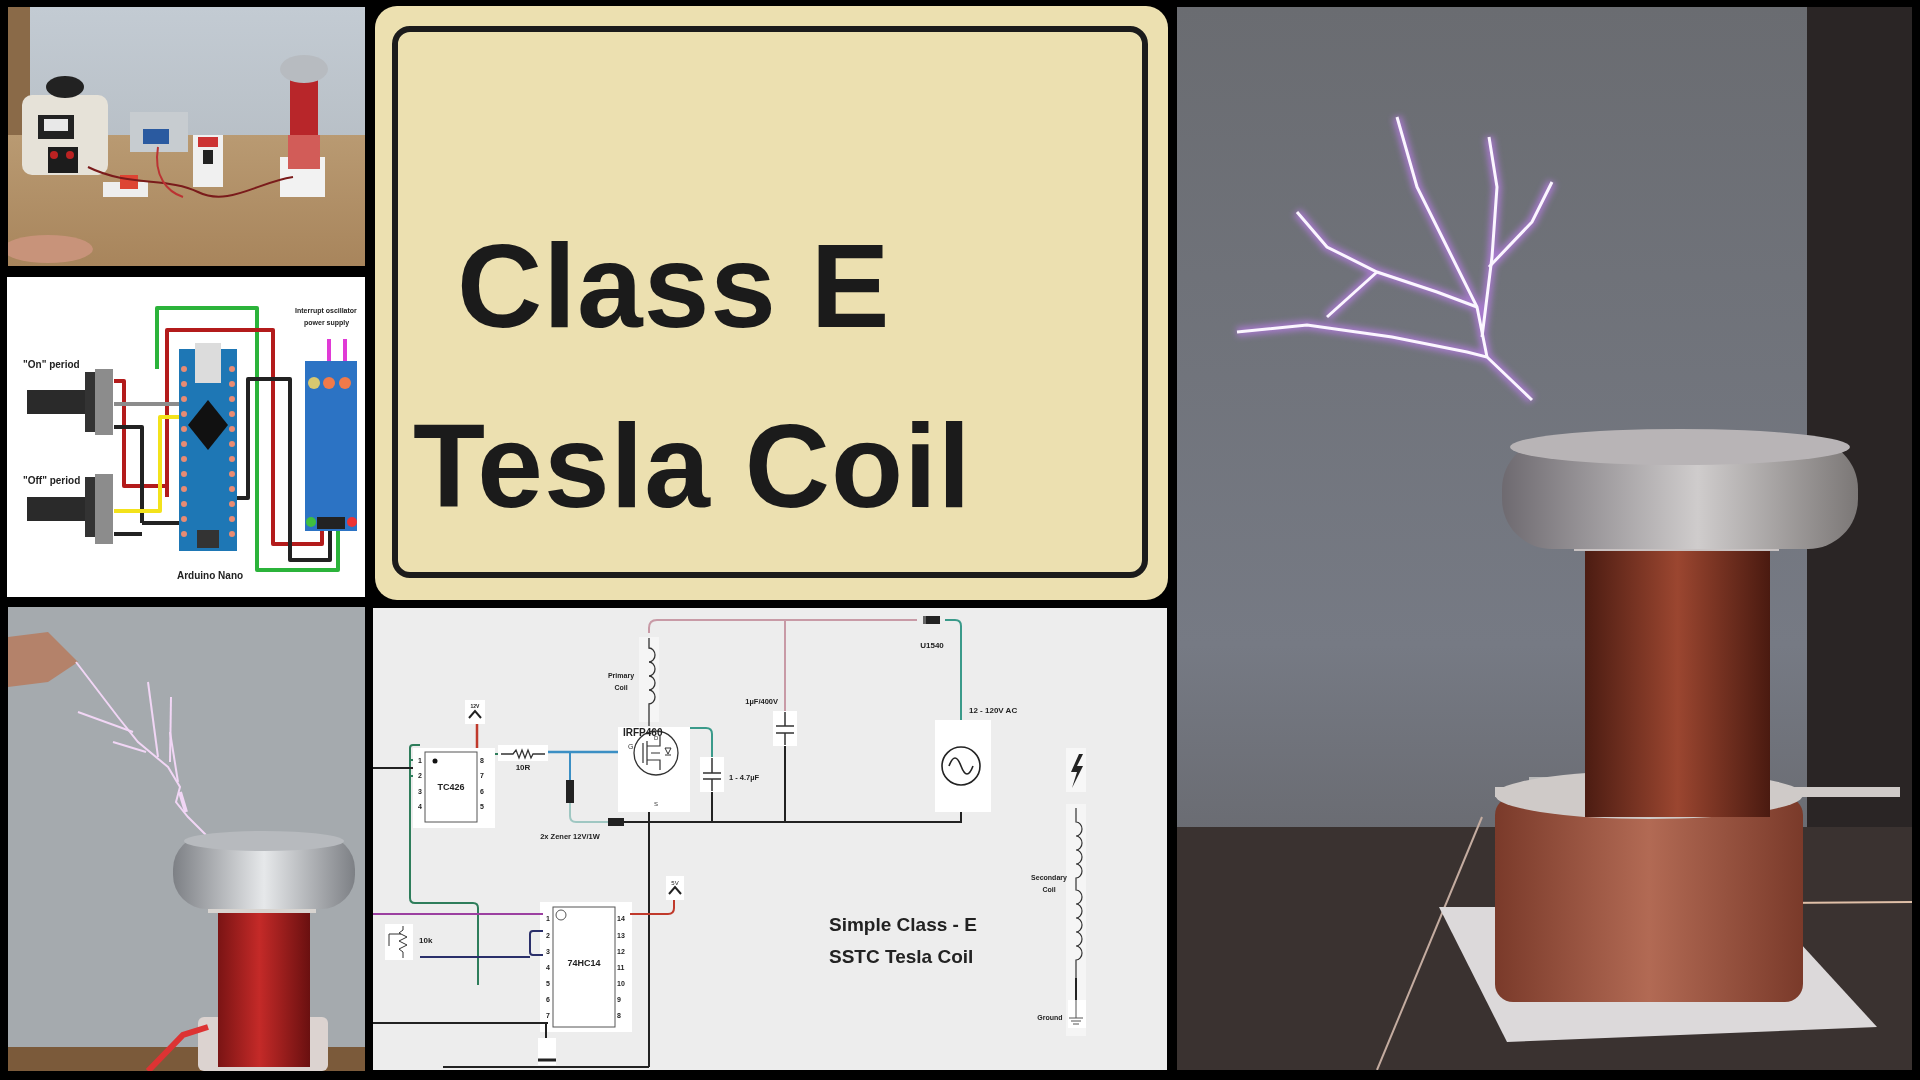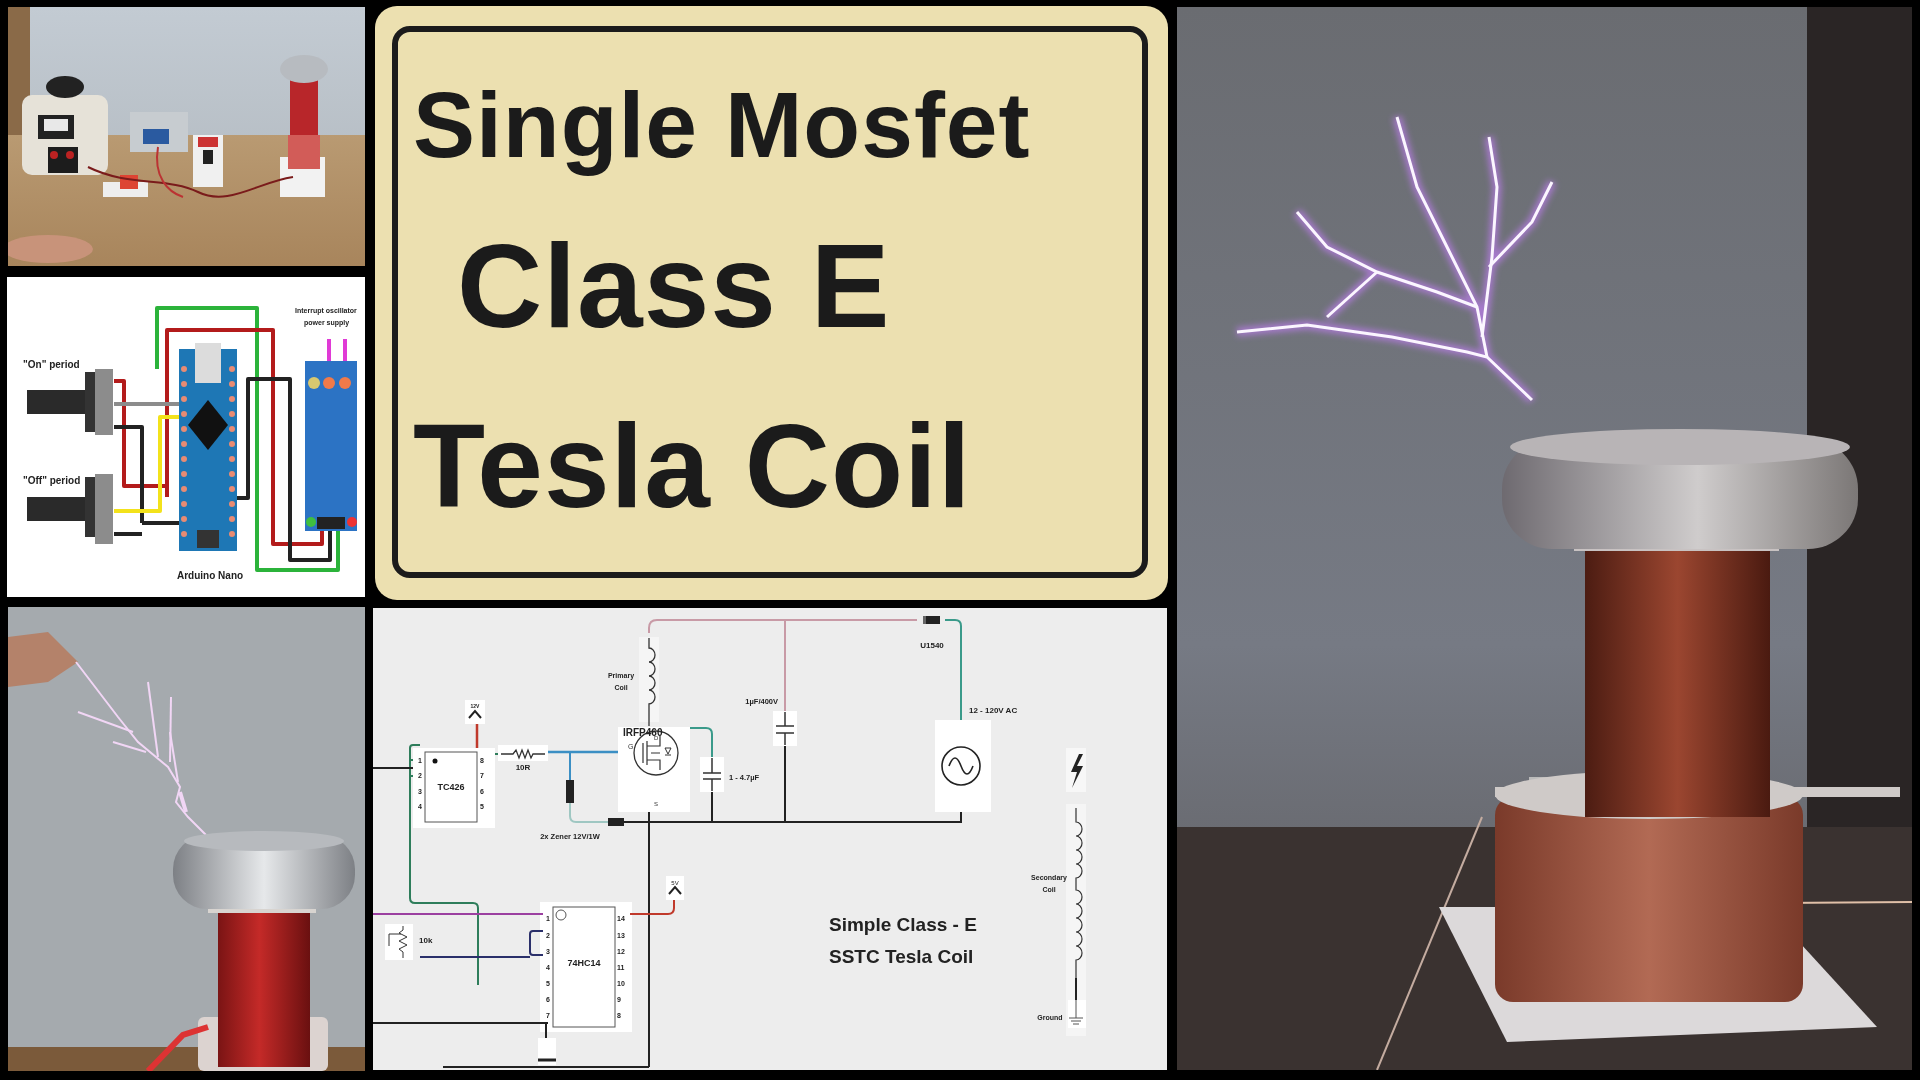--- a/index.html
+++ b/index.html
@@ -174,21 +174,20 @@
       <rect x="200" y="298" width="108" height="8" fill="#d8d4d0"></rect>
       <rect x="165" y="228" width="182" height="74" rx="34" fill="url(#top2)"></rect>
       <ellipse cx="256" cy="234" rx="80" ry="10" fill="#b7babe"></ellipse>
     </g>
     <path d="M140 464 L175 428 L200 420" stroke="#d33" stroke-width="6" fill="none"></path>
   </svg>
 </div>
 
 <div class="panel" id="p-title">
   <div class="inner"></div>
-  <div class="line" style="top:66px;left:38px;font-size:93px;">Single Mosfet</div>
   <div class="line" style="top:212px;left:82px;font-size:118px;">Class E</div>
   <div class="line" style="top:392px;left:38px;font-size:118px;">Tesla Coil</div>
 </div>
 
 <div class="panel" id="p-schematic">
   <svg width="794" height="462" viewBox="0 0 794 462">
 
     <g fill="none" stroke-linejoin="round">
       <path d="M276 25 L276 20 Q276 12 284 12 L544 12" stroke="#c89aa6" stroke-width="2"></path>
       <path d="M412 12 L412 103" stroke="#c89aa6" stroke-width="2"></path>

